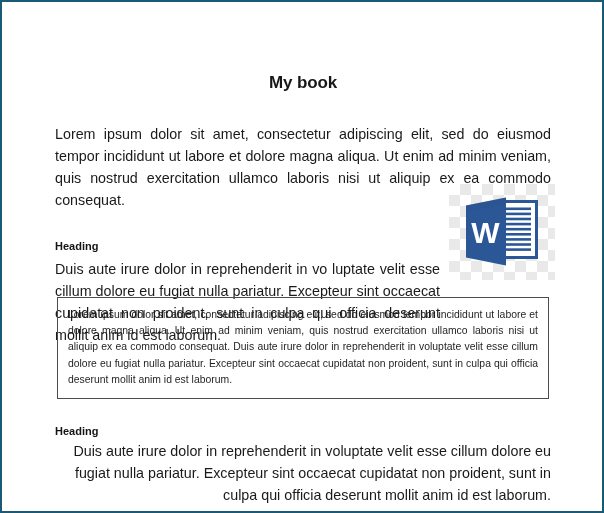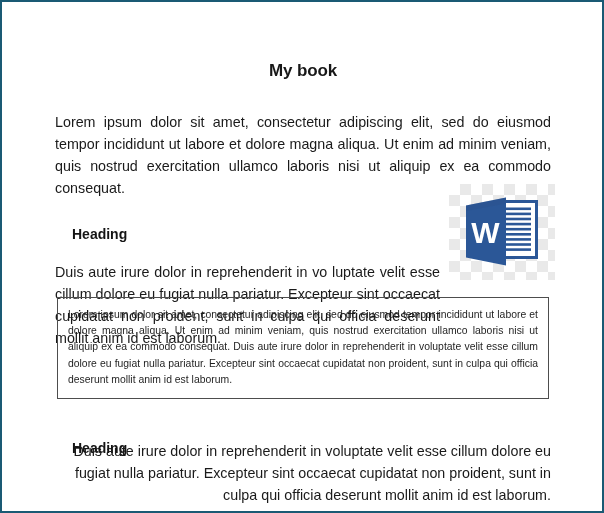--- a/index.html
+++ b/index.html
@@ -24,21 +24,21 @@
   #doc {
     position: absolute;
     left: 53px;
     top: 0;
     width: 496px;
     height: 100%;
     box-sizing: border-box;
   }
 
   .doc-title {
-    margin: 0;
+    margin: 12px;
     padding-top: 59px;
     text-align: center;
     font-size: 17px;
     font-weight: bold;
     color: #171717;
     letter-spacing: -0.1px;
   }
 
   .body-para {
     margin: 0;
@@ -51,22 +51,22 @@
 
   .body-para.left {
     text-align: right;
   }
 
   #para-intro {
     margin-top: 30px;
   }
 
   .section-heading {
-    margin: 17px;
-    font-size: 14px;
+    margin: 0;
+    font-size: 11px;
     font-weight: bold;
     color: #141414;
     line-height: 20px;
   }
 
   #heading-1 {
     margin-top: 25px;
   }
 
   #para-2 {

